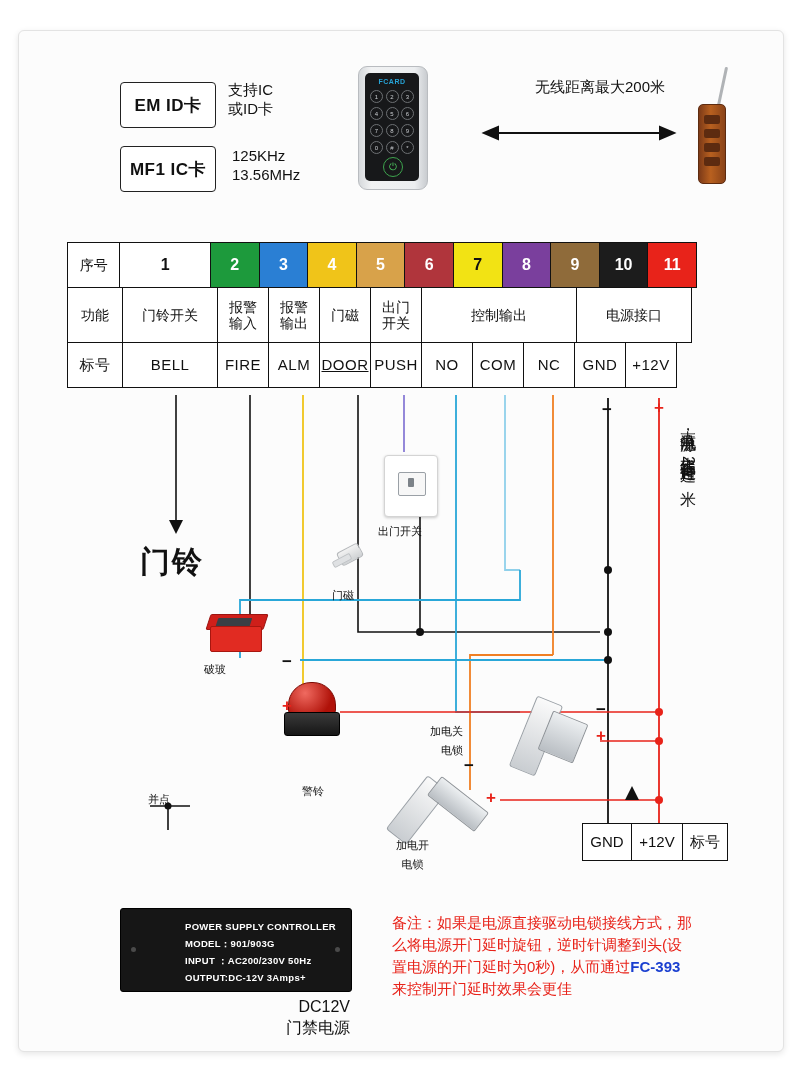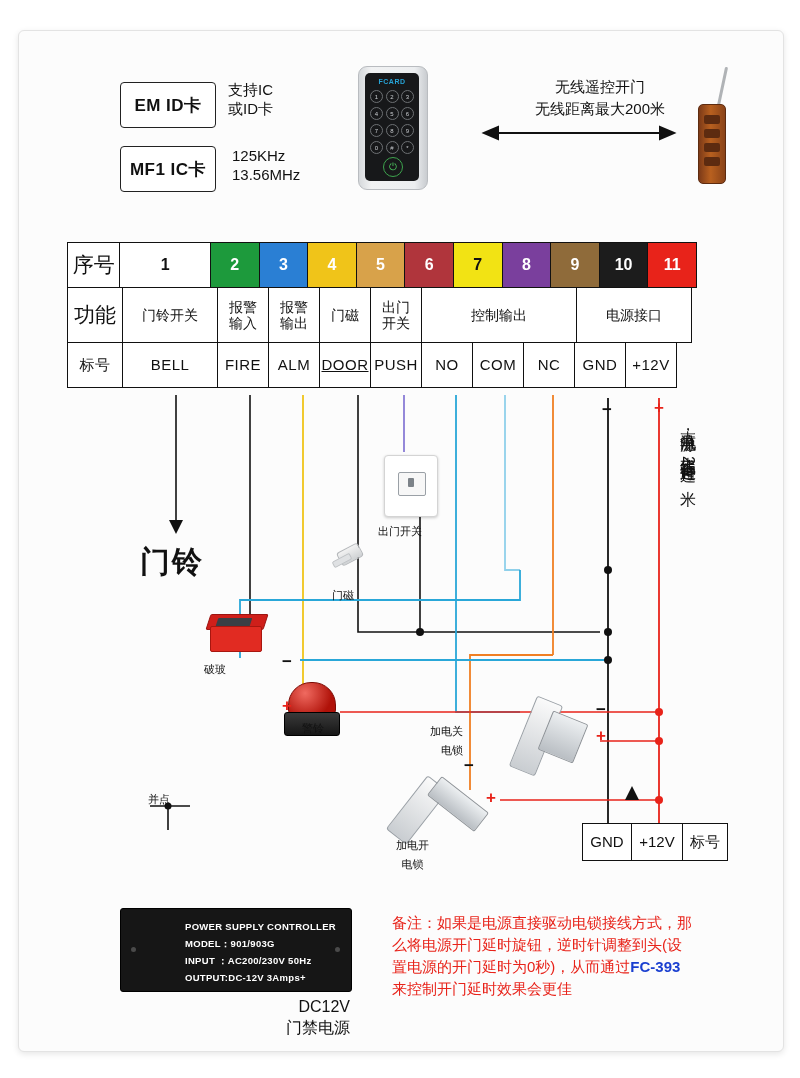--- a/index.html
+++ b/index.html
@@ -65,21 +65,21 @@
 
   
   #table{position:absolute;left:68px;top:243px;width:629px;}
   .trow{display:flex;}
   .cell{
     border:1px solid #111;margin-left:-1px;margin-top:-1px;
     display:flex;align-items:center;justify-content:center;
     font-size:14px;color:#111;box-sizing:border-box;text-align:center;
     line-height:16px;
   }
-  .hdr{width:56px;height:46px;background:#fff;font-size:21px;}
+  .hdr{width:56px;height:46px;background:#fff;font-size:14px;}
   .numcell{height:46px;font-size:16px;font-weight:bold;color:#fff;}
   .numcell.white{background:#fff;color:#111;}
   .r2{height:56px;background:#fff;}
   .r3{height:46px;background:#fff;font-size:15px;letter-spacing:.5px;}
 
   
   #wires{position:absolute;left:0;top:0;width:800px;height:1078px;}
 
   
   .wlabel{position:absolute;font-size:11px;color:#111;line-height:19px;}
@@ -225,21 +225,20 @@
             <span class="key">0</span>
             <span class="key">#</span>
             <span class="key">*</span>
           </div>
       </div>
       <div class="reader-btn">⏻</div>
     </div>
   </div>
 
   <div id="wireless-text">
-    <div>无线遥控开门</div>
     <div>无线距离最大200米</div>
   </div>
   <div id="remote">
     <div class="remote-ant"></div>
     <div class="remote-body">
       <div class="remote-btn" style="top:10px"></div>
       <div class="remote-btn" style="top:24px"></div>
       <div class="remote-btn" style="top:38px"></div>
       <div class="remote-btn" style="top:52px"></div>
     </div>
@@ -315,21 +314,21 @@
         <div class="bg-glass"></div>
       </div>
     <div class="bg-face"></div>
   </div>
   <div class="wlabel" style="left:204px;top:660px;">破玻</div>
 
   <div id="bell">
     <div class="bell-dome"></div>
     <div class="bell-base"></div>
   </div>
-  <div class="wlabel" style="left:302px;top:719px;">警铃</div>
+  <div class="wlabel" style="left:302px;top:782px;">警铃</div>
   <div class="sign red" style="left:282px;top:696px;">+</div>
   <div class="sign blk" style="left:282px;top:652px;">−</div>
 
   <div id="lock1">
     <div class="lk-plate" style="left:22px;top:0;width:26px;height:74px;transform:rotate(22deg);"></div>
     <div class="lk-body" style="left:44px;top:18px;width:36px;height:40px;transform:rotate(22deg);"></div>
   </div>
   <div class="wlabel" style="left:430px;top:722px;white-space:pre-line;text-align:right;">加电关
 电锁</div>
   <div class="sign blk" style="left:596px;top:700px;">−</div>

